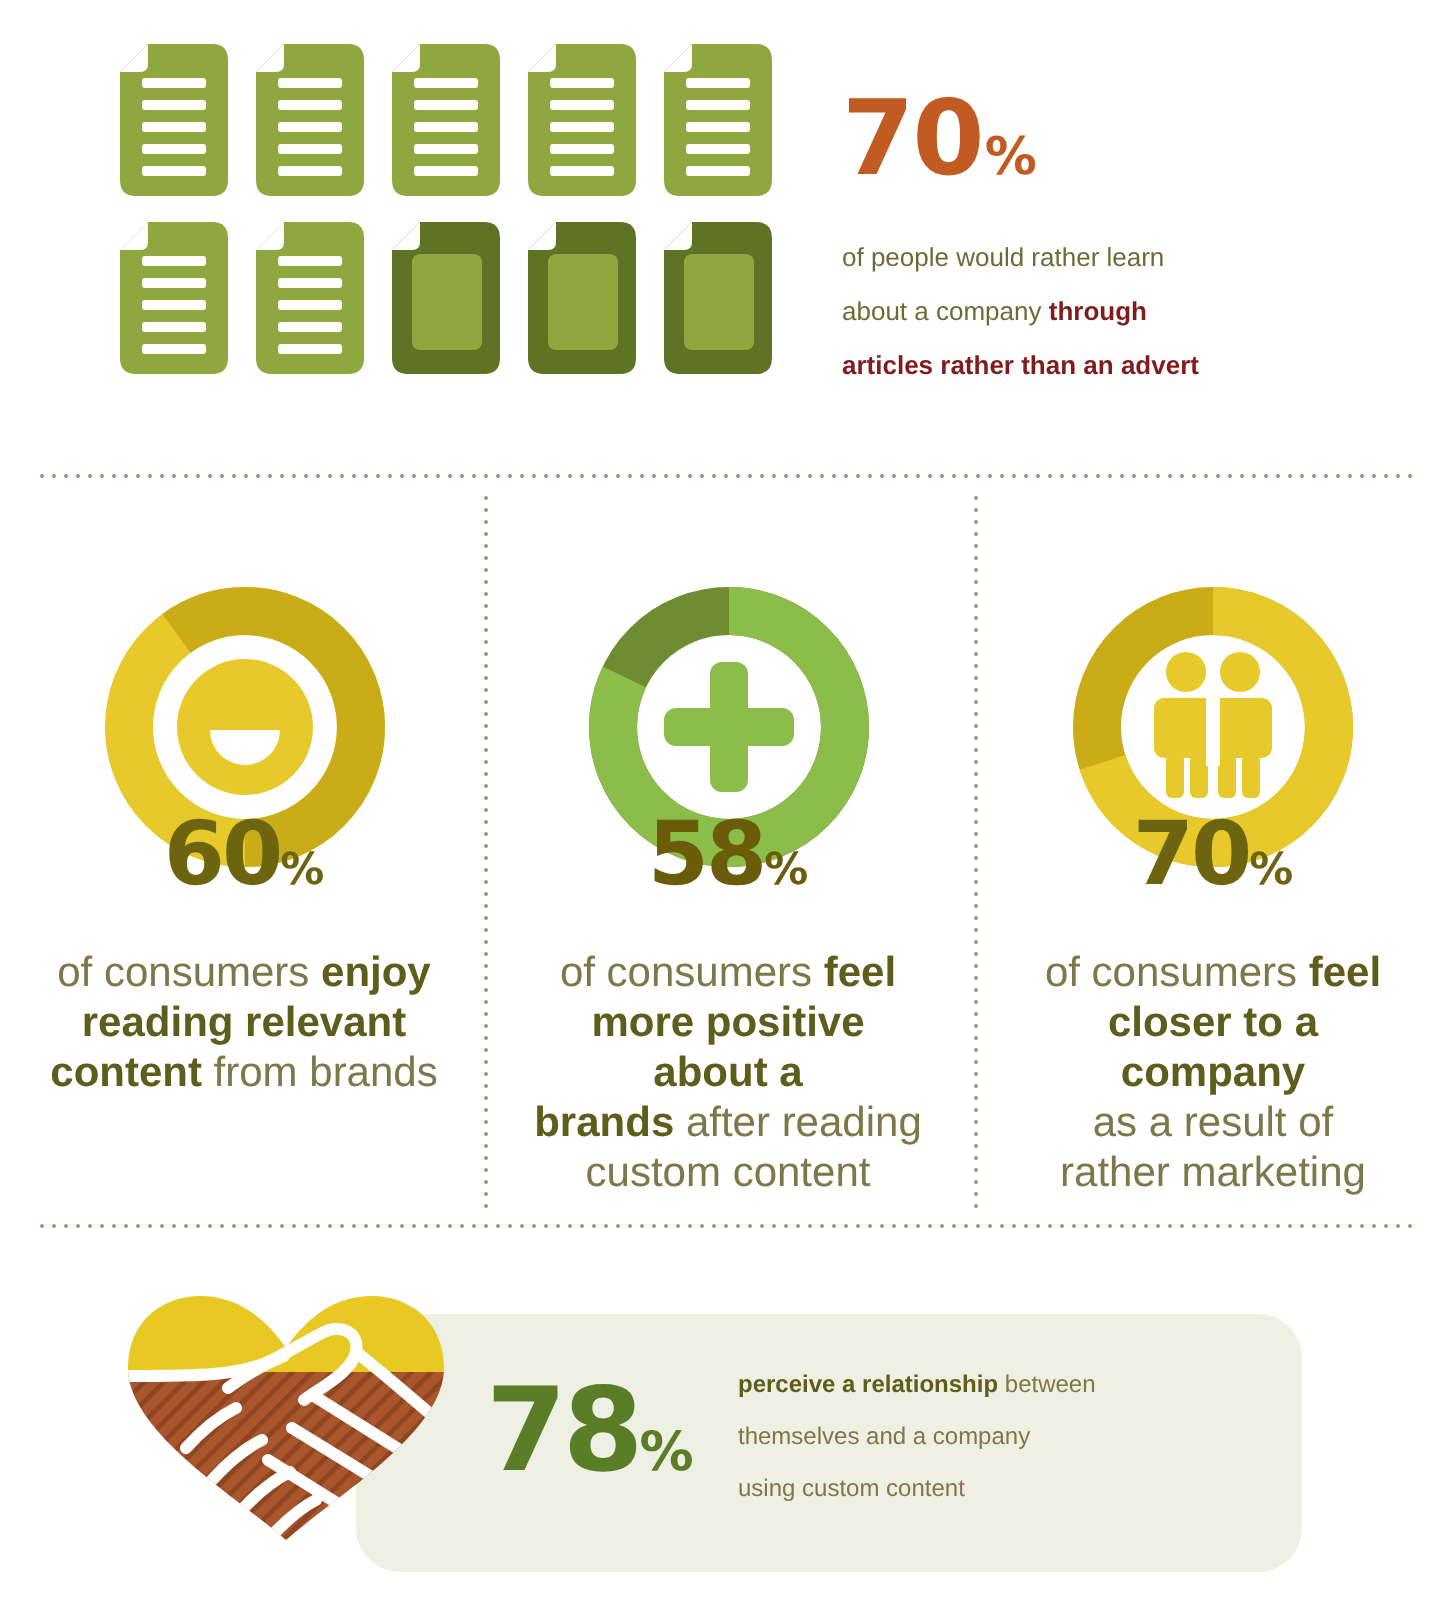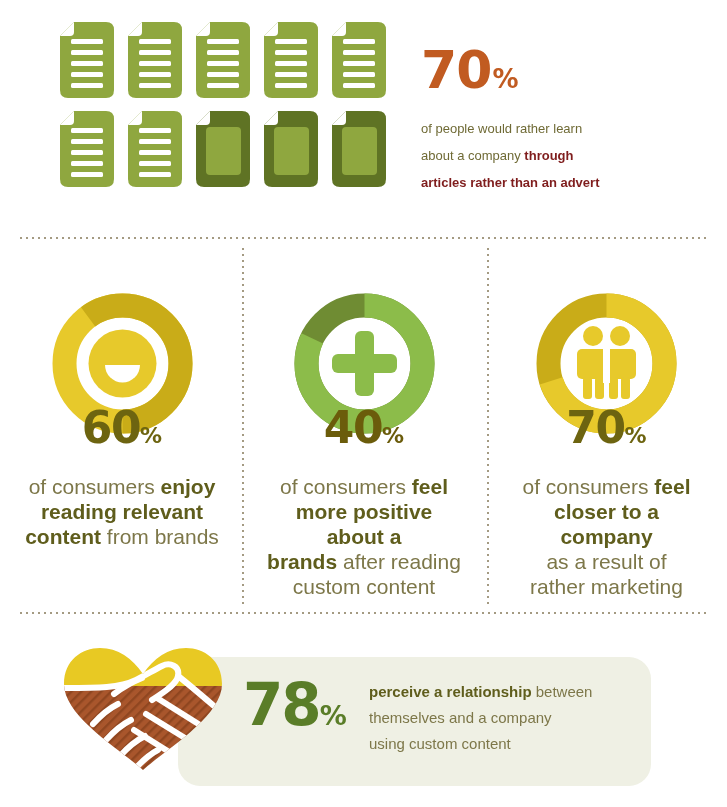--- a/index.html
+++ b/index.html
@@ -71,27 +71,27 @@
   
   .panel{
     position:absolute;left:178px;top:657px;width:473px;height:129px;
     background:#eff0e4;border-radius:22px;
   }
   .hand{position:absolute;left:58px;top:644px;width:170px;height:126px;}
   .hand svg{display:block;}
   .bignum-green{
     position:absolute;left:243px;top:675px;
     font-family:"DejaVu Sans", sans-serif;
-    font-weight:bold;font-size:58px;line-height:60px;
+    font-weight:bold;font-size:58px;line-height:80px;
     color:#5a7d28;letter-spacing:-2px;
   }
   .bignum-green .pc{font-size:27px;letter-spacing:0;}
   .stat3-text{
     position:absolute;left:369px;top:679px;width:270px;
-    font-size:15px;line-height:26px;color:#7d7749;
+    font-size:12px;line-height:26px;color:#7d7749;
   }
   .stat3-text b{color:#5f5d1c;font-weight:bold;}
 </style>
 </head>
 <body>
 
 <div class="stage">
 
   <div class="docs-grid">
 
@@ -250,21 +250,21 @@
       <div class="donut-wrap">
         <svg viewBox="0 0 145 145" width="145" height="145">
           <circle cx="72.5" cy="72.5" r="58" fill="none" stroke="#6f8c33" stroke-width="24"></circle>
           <circle cx="72.5" cy="72.5" r="58" fill="none" stroke="#8cbc4a" stroke-width="24" stroke-dasharray="298.9 65.6" transform="rotate(-90 72.5 72.5)"></circle>
           <g fill="#8cbc4a">
             <rect x="63" y="40" width="19" height="65" rx="6"></rect>
             <rect x="40" y="63" width="65" height="19" rx="6"></rect>
           </g>
         </svg>
       </div>
-      <div class="pctlabel"><span>40</span><span class="pc">%</span></div>
+      <div class="pctlabel"><span>58</span><span class="pc">%</span></div>
       <div class="caption">
         <span>of consumers </span><b>feel</b><br>
         <b>more positive about a</b><br>
         <b>brands</b><span> after reading</span><br>
         <span>custom content</span>
       </div>
     </div>
 
     <div class="col col-c">
       <div class="donut-wrap">

